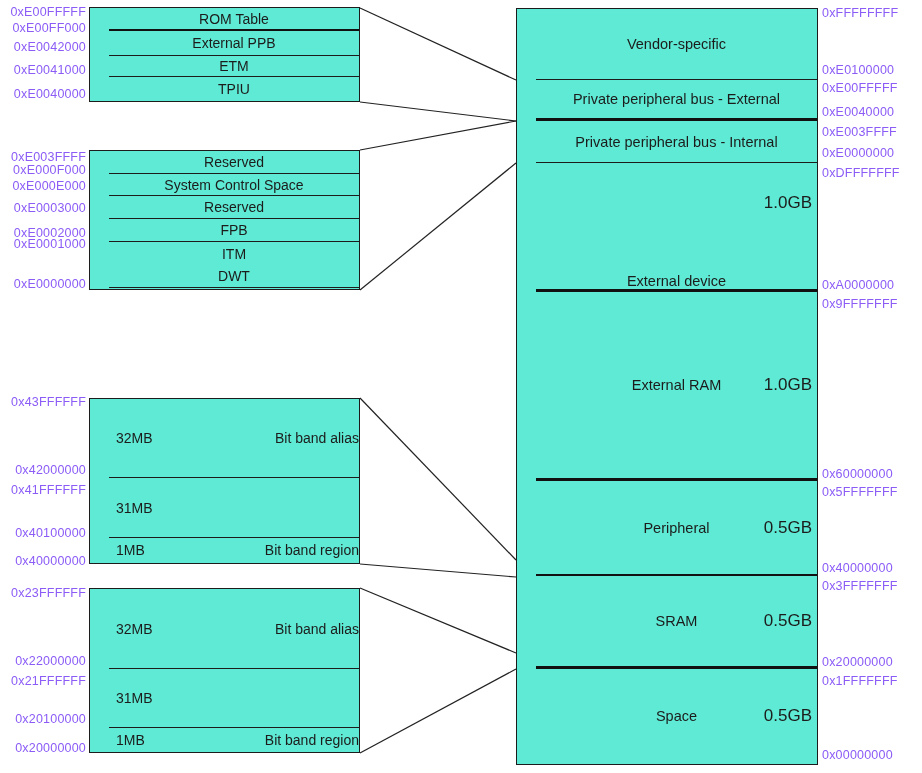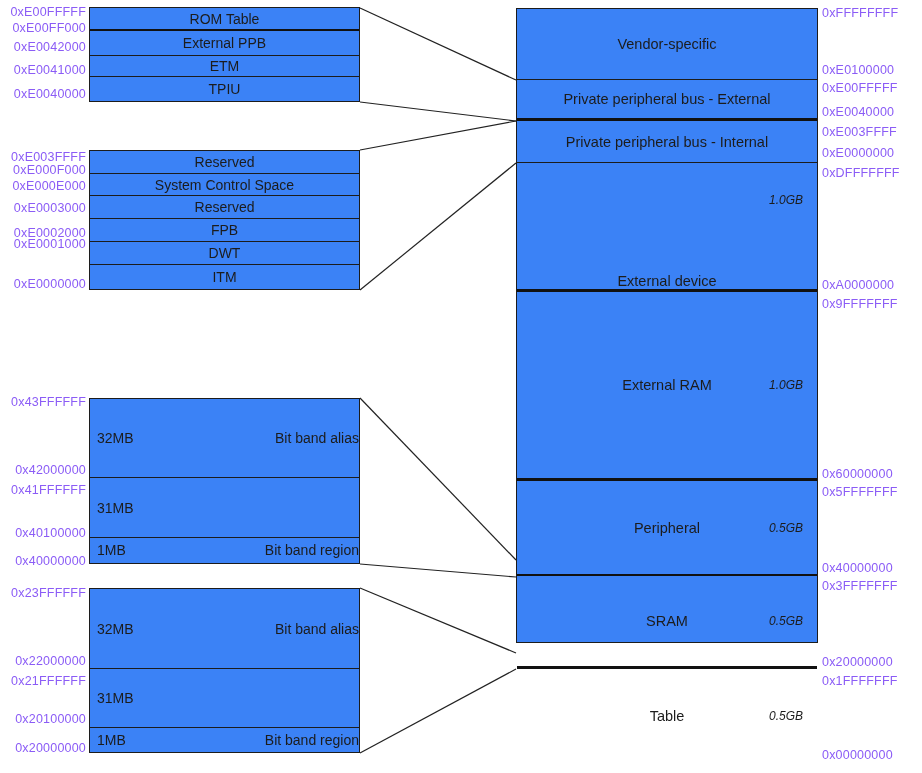--- a/index.html
+++ b/index.html
@@ -8,41 +8,41 @@
     font-family:"Liberation Sans", sans-serif;color:#1c1c1c;
   }
   .connectors{position:absolute;left:0;top:0;width:922px;height:773px;z-index:0;}
   .addr{
     position:absolute;font-size:12.5px;line-height:13px;white-space:nowrap;
     letter-spacing:0.2px;color:#8b5cf6;z-index:2;
   }
   .addr.left{left:0;width:86px;text-align:right;}
   .addr.right{left:822px;text-align:left;}
   .block{
-    position:absolute;background:#3b82f6;border:1.5px solid #1c1c1c;
-    box-sizing:border-box;z-index:1;
+    position:absolute;background:#5eead4;border:1.5px solid #1c1c1c;
+    box-sizing:border-box;z-index:1;padding-left:19px;
   }
   .row{
     display:flex;align-items:center;justify-content:center;
     border-bottom:1.2px solid #1c1c1c;box-sizing:border-box;
     font-size:14px;white-space:nowrap;
   }
   .row.last{border-bottom:none;}
   .row.thickb{border-bottom:2.5px solid #111;}
   .row.bitband{justify-content:space-between;padding-left:7px;}
   .row.bitband .size{display:inline-block;width:79px;text-align:left;}
   .region{
     position:relative;display:flex;align-items:center;justify-content:center;
     border-bottom:1.3px solid #1c1c1c;box-sizing:border-box;
     font-size:14.5px;white-space:nowrap;
   }
   .region.thickb{border-bottom:3px solid #111;}
   .region.medb{border-bottom:2.5px solid #111;}
   .region.last{border-bottom:none;}
-  .region .rsize{position:absolute;right:14px;top:50%;transform:translateY(-50%);font-size:12px;font-style:italic;}
+  .region .rsize{position:absolute;right:5px;top:50%;transform:translateY(-50%);font-size:17px;}
   .region.offset{align-items:flex-end;padding-top:37px;}
   .region.offset .rsize{top:30px;transform:none;}
 </style>
 </head>
 <body>
 
 <div class="canvas">
 
   <svg class="connectors" viewBox="0 0 922 773">
     <g stroke="#222" stroke-width="1.2" fill="none">
@@ -104,25 +104,25 @@
       </div>
     <div class="row" style="height:22px">
         <span>System Control Space</span>
       </div>
     <div class="row" style="height:23px">
         <span>Reserved</span>
       </div>
     <div class="row" style="height:23px">
         <span>FPB</span>
       </div>
-    <div class="row" style="height:23px">
-        <span>DWT</span>
-      </div>
     <div class="row last" style="height:23px">
         <span>ITM</span>
+      </div>
+    <div class="row" style="height:23px">
+        <span>DWT</span>
       </div>
   </div>
 
   <div class="block" style="left:89px;top:398px;width:271px;height:166px">
     <div class="row bitband" style="height:79px">
       <span class="size">32MB</span>
       <span>Bit band alias</span>
     </div>
     <div class="row bitband" style="height:60px">
       <span class="size">31MB</span>
@@ -140,21 +140,21 @@
     </div>
     <div class="row bitband" style="height:59px">
       <span class="size">31MB</span>
     </div>
     <div class="row bitband last" style="height:23px">
       <span class="size">1MB</span>
       <span>Bit band region</span>
     </div>
   </div>
 
-  <div class="block" style="left:516px;top:8px;width:302px;height:635px">
+  <div class="block" style="left:516px;top:8px;width:302px;height:757px">
     <div class="region" style="height:71px">
       <span>Vendor-specific</span>
     </div>
     <div class="region thickb" style="height:41px">
       <span>Private peripheral bus - External</span>
     </div>
     <div class="region" style="height:42px">
       <span>Private peripheral bus - Internal</span>
     </div>
     <div class="region thickb offset" style="height:129px">
@@ -167,21 +167,21 @@
     </div>
     <div class="region medb" style="height:95px">
       <span>Peripheral</span>
       <span class="rsize">0.5GB</span>
     </div>
     <div class="region thickb" style="height:93px">
       <span>SRAM</span>
       <span class="rsize">0.5GB</span>
     </div>
     <div class="region last" style="height:94px">
-      <span>Table</span>
+      <span>Space</span>
       <span class="rsize">0.5GB</span>
     </div>
   </div>
 
   <div class="addr right" style="top:7px">0xFFFFFFFF</div>
   <div class="addr right" style="top:64px">0xE0100000</div>
   <div class="addr right" style="top:82px">0xE00FFFFF</div>
   <div class="addr right" style="top:106px">0xE0040000</div>
   <div class="addr right" style="top:126px">0xE003FFFF</div>
   <div class="addr right" style="top:147px">0xE0000000</div>

